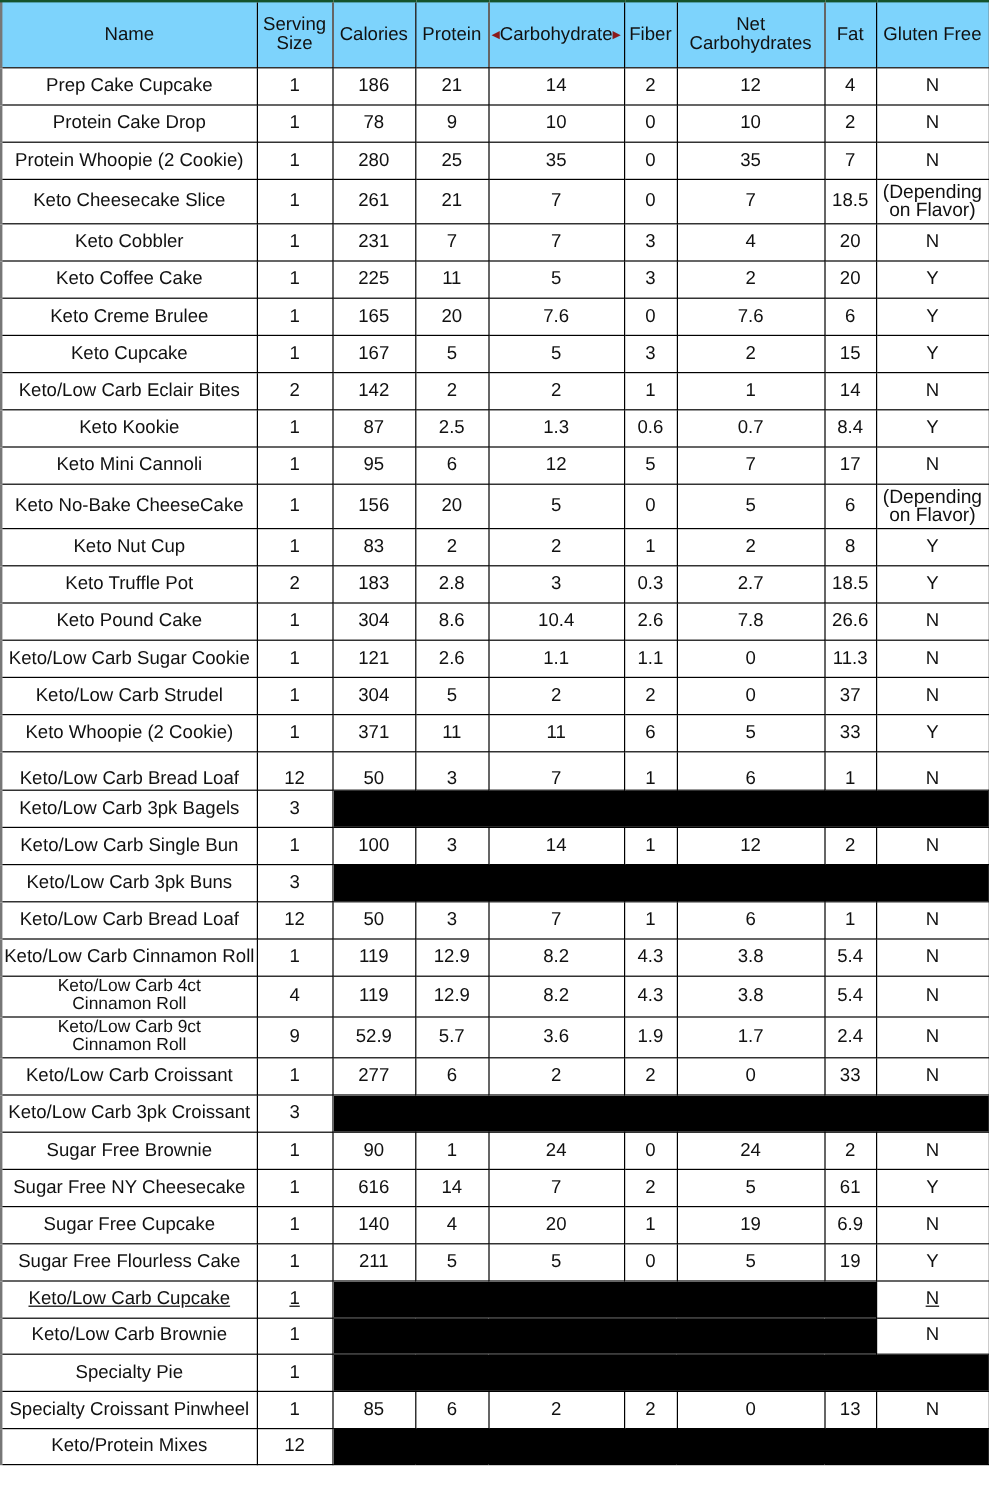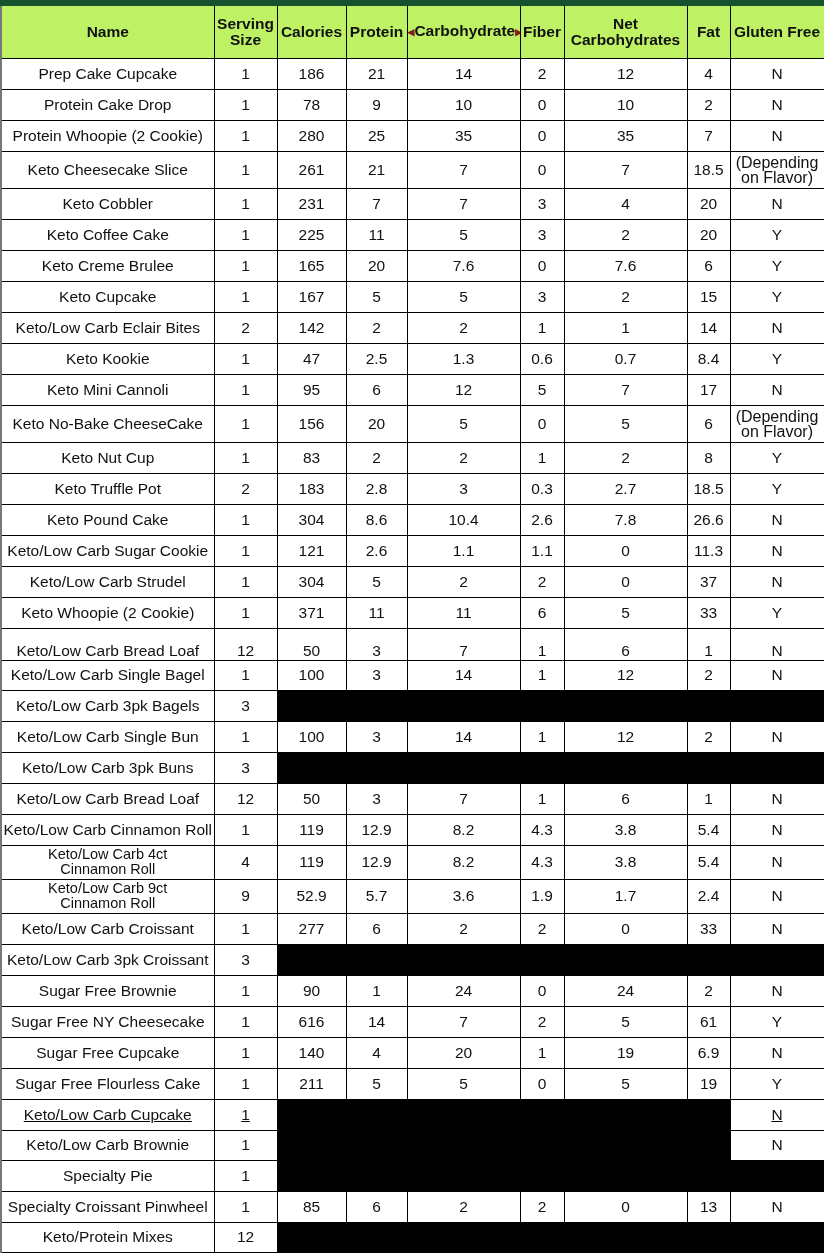--- a/index.html
+++ b/index.html
@@ -1,19 +1,19 @@
 <!DOCTYPE html>
 <html><head>
 <meta charset="utf-8">
 <style>
   html, body { margin:0; padding:0; background:#ffffff; }
   body { width:824px; height:1256px; overflow:hidden; font-family:"Liberation Sans", sans-serif; }
   table { border-collapse:collapse; table-layout:fixed; width:823px; position:absolute; left:0; top:0; }
   td, th { border:1px solid #000; padding:0; text-align:center; vertical-align:middle; font-size:15.5px; color:#111; overflow:hidden; white-space:nowrap; line-height:16px; }
-  th { font-weight:bold; font-size:15.5px; background:#bef264; border-top:6px solid #14532d; }
+  th { font-weight:normal; font-size:15.5px; background:#7dd3fc; border-top:2px solid #14532d; }
   th:first-child, td:first-child { border-left:2px solid #777; }
   .wrap { white-space:normal; }
   .small { font-size:14.5px; line-height:15px; }
   .black { background:#000; border-color:#000; }
   .bottom { vertical-align:bottom; padding-bottom:1px; }
   .arrow { color:#8b1a1a; font-size:9px; vertical-align:middle; }
   .dep { font-size:16px; line-height:15px; white-space:normal; }
 </style>
 </head>
 <body>
@@ -139,21 +139,21 @@
         <td>2</td>
         <td>2</td>
         <td>1</td>
         <td>1</td>
         <td>14</td>
         <td>N</td>
       </tr>
       <tr style="height: 31px; padding-left: 40px;">
         <td>Keto Kookie</td>
         <td>1</td>
-        <td>47</td>
+        <td>87</td>
         <td>2.5</td>
         <td>1.3</td>
         <td>0.6</td>
         <td>0.7</td>
         <td>8.4</td>
         <td>Y</td>
       </tr>
       <tr style="height: 31px;">
         <td>Keto Mini Cannoli</td>
         <td>1</td>
@@ -246,31 +246,20 @@
         <td class="bottom">Keto/Low Carb Bread Loaf</td>
         <td class="bottom">12</td>
         <td class="bottom">50</td>
         <td class="bottom">3</td>
         <td class="bottom">7</td>
         <td class="bottom">1</td>
         <td class="bottom">6</td>
         <td class="bottom">1</td>
         <td class="bottom">N</td>
       </tr>
-      <tr style="height: 30px;">
-        <td>Keto/Low Carb Single Bagel</td>
-        <td>1</td>
-        <td>100</td>
-        <td>3</td>
-        <td>14</td>
-        <td>1</td>
-        <td>12</td>
-        <td>2</td>
-        <td>N</td>
-      </tr>
       <tr style="height: 31px;">
         <td>Keto/Low Carb 3pk Bagels</td>
         <td>3</td>
         <td colspan="7" class="black"></td>
       </tr>
       <tr style="height: 31px;">
         <td>Keto/Low Carb Single Bun</td>
         <td>1</td>
         <td>100</td>
         <td>3</td>

